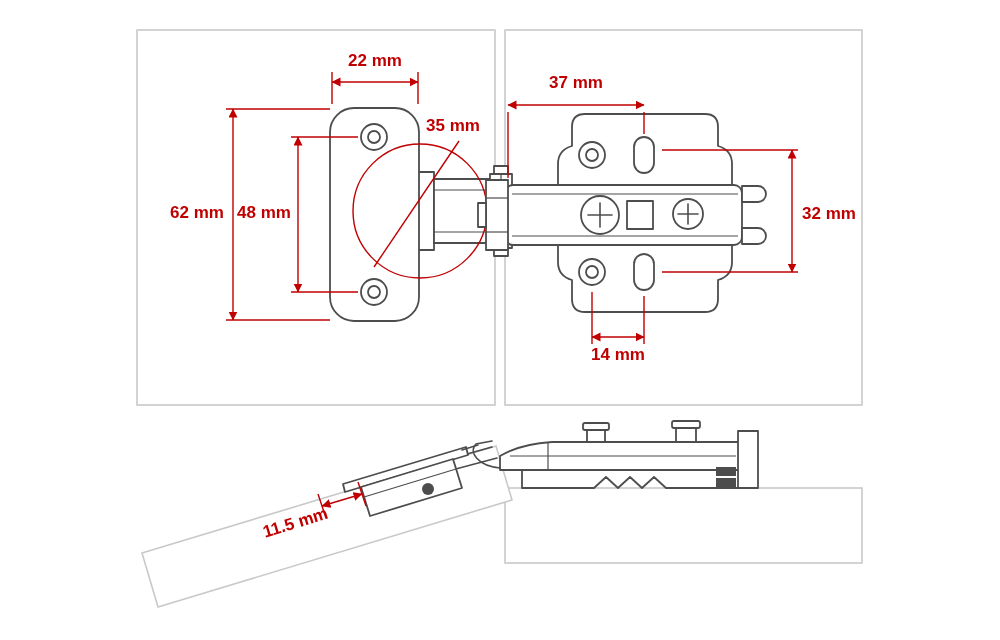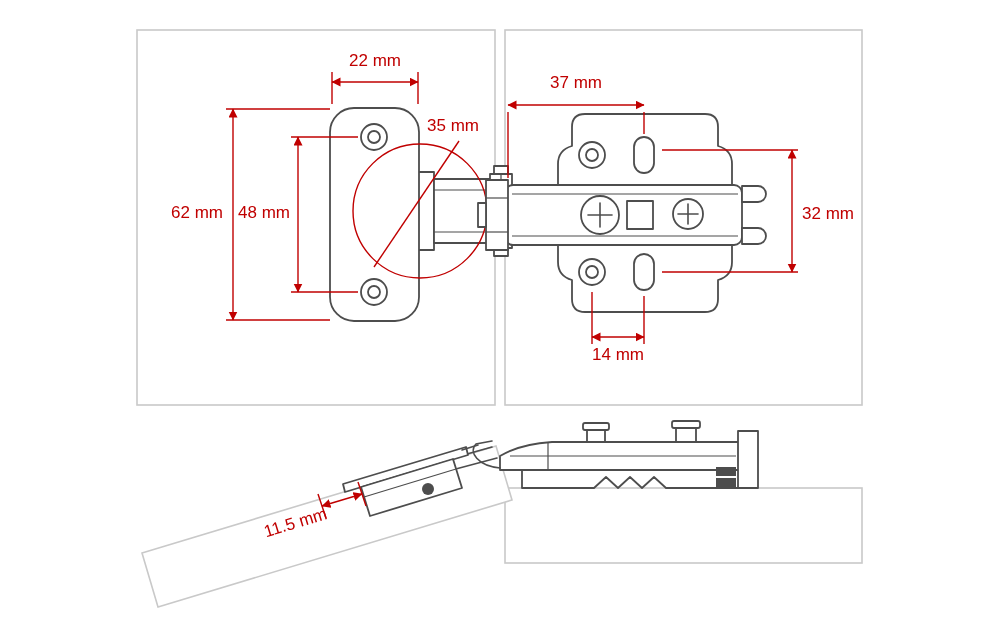--- a/index.html
+++ b/index.html
@@ -1,16 +1,16 @@
 <!DOCTYPE html>
 <html><head>
 <meta charset="utf-8">
 <style>
   html,body{margin:0;padding:0;background:#ffffff;}
-  .canvas{width:1000px;height:640px;position:relative;background:#ffffff;overflow:hidden;}
+  .canvas{width:1000px;height:640px;position:relative;background:#ffffff;overflow:hidden;font-weight:bold;}
   svg{display:block;}
   .frame{fill:#ffffff;stroke:#c9c9c9;stroke-width:1.6;}
   .ol{fill:#ffffff;stroke:#4d4d4d;stroke-width:1.8;stroke-linejoin:round;}
   .ol-line{fill:none;stroke:#4d4d4d;stroke-width:1.6;stroke-linecap:round;}
   .ol-thin{fill:none;stroke:#4d4d4d;stroke-width:1.2;}
   .dark{fill:#4d4d4d;stroke:none;}
   .dim{fill:none;stroke:#c00000;stroke-width:1.4;}
   .dim-text{font-family:"Liberation Sans",sans-serif;font-size:17px;fill:#c00000;}
 </style>
 </head>

